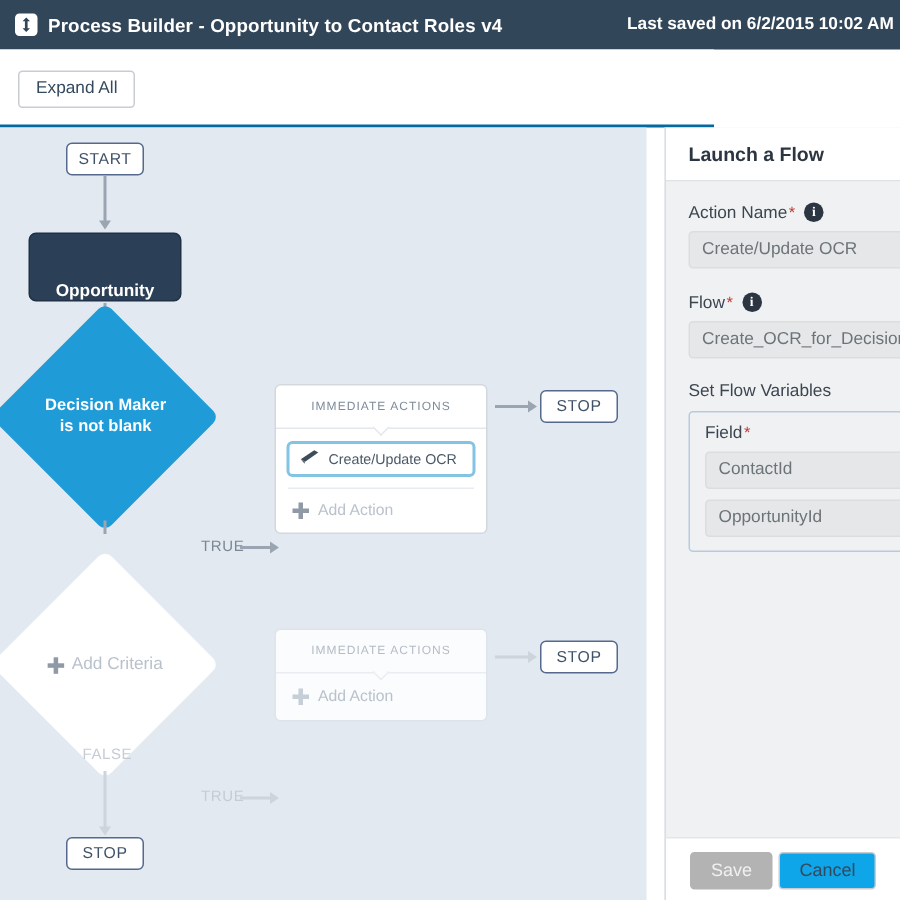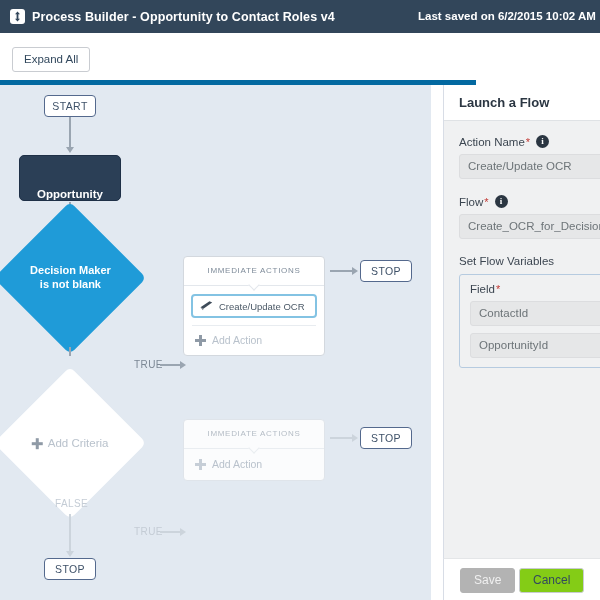--- a/index.html
+++ b/index.html
@@ -53,21 +53,21 @@
     white-space: nowrap;
     padding-left: 40px;
   }
 
   
   .toolbar {
     position: absolute;
     left: 0; top: 33px;
     width: 476px; height: 52px;
     background: #ffffff;
-    border-bottom: 5px solid #0369a1;
+    border-bottom: 2px solid #0369a1;
     box-sizing: border-box;
   }
   .tb-btn {
     position: absolute;
     top: 14px;
     height: 25px;
     background: #ffffff;
     border: 1px solid #c9ccd1;
     border-radius: 3px;
     color: #33495e;
@@ -389,21 +389,21 @@
   }
   #btn-save {
     left: 16px;
     background: #b3b3b3;
     border: 1px solid #b3b3b3;
     color: #f0f0f0;
     cursor: default;
   }
   #btn-cancel {
     left: 75px;
-    background: #84cc16;
+    background: #0ea5e9;
     border: 1px solid #c9ccd1;
     color: #33495e;
     cursor: pointer;
   }
 </style>
 </head>
 <body>
 
 <div class="header">
   <span class="header-icon">

